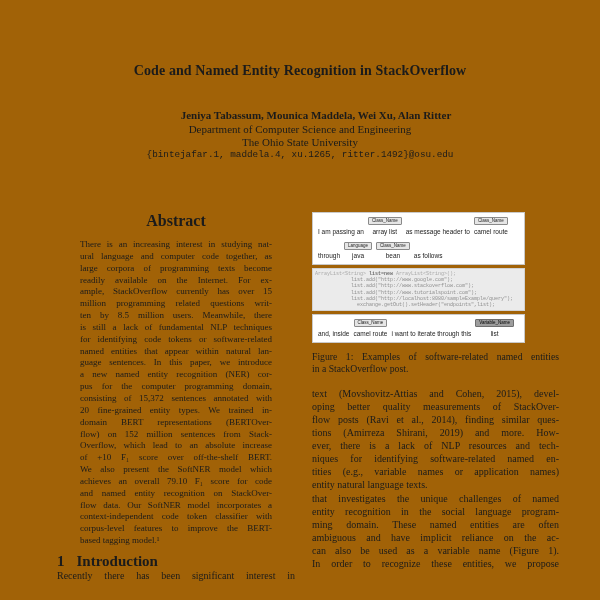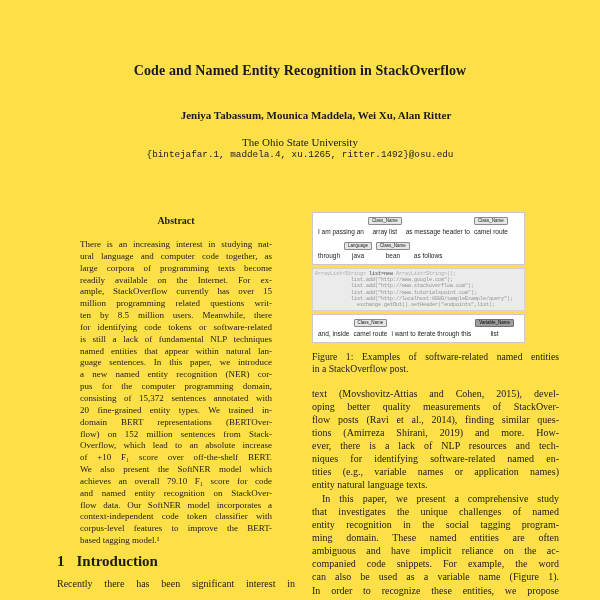--- a/index.html
+++ b/index.html
@@ -1,42 +1,42 @@
 <!DOCTYPE html>
 <html><head>
 <meta charset="utf-8">
 <style>
   html,body{margin:0;padding:0;background:#fff;}
   body{width:600px;height:600px;overflow:hidden;position:relative;
        font-family:"Liberation Serif","DejaVu Serif",serif;color:#1b1b1b;}
-  .page{position:absolute;inset:0;background:#fde047;}
+  .page{position:absolute;inset:0;background:#a16207;}
 
   
   .hdr{position:absolute;left:0;width:600px;text-align:center;}
   .title{top:63px;font-size:14px;font-weight:bold;letter-spacing:.1px;}
   .authors{top:109px;font-size:11px;font-weight:bold;padding-left:16px;}
   .affil1{top:123px;font-size:11px;}
   .affil2{top:136px;font-size:11px;}
   .emails{top:149px;font-size:9.3px;font-family:"Liberation Mono","DejaVu Sans Mono",monospace;}
 
   
   .col-left{position:absolute;left:57px;top:214px;width:238px;}
   .col-right{position:absolute;left:312px;top:212px;width:247px;}
 
-  .abs-head{text-align:center;font-weight:bold;font-size:10px;line-height:13px;margin-bottom:12px;}
+  .abs-head{text-align:center;font-weight:bold;font-size:16px;line-height:13px;margin-bottom:12px;}
   .abs-body{width:192px;margin:0 auto;font-size:9px;}
   .abs-body .jline{line-height:11.85px;height:11.85px;}
 
   .jline{text-align:justify;text-align-last:justify;overflow:hidden;}
   .jline.end{text-align-last:left;}
   .jline.ind{text-indent:10px;}
 
   .intro-head{margin-top:8px;font-size:15px;font-weight:bold;line-height:13px;}
   .intro-head .secnum{display:inline-block;margin-right:12px;}
-  .intro-body{margin-top:9px;font-size:10px;}
+  .intro-body{margin-top:1px;font-size:10px;}
   .intro-body .jline{line-height:13.15px;height:13.15px;}
 
   
   .figure{width:213px;}
   .fig-box{background:#ffffff;border:1px solid #c9c9c9;padding:3px 4px;margin-bottom:3px;box-sizing:border-box;}
   .tok-row{display:flex;align-items:flex-end;gap:4px;padding:1px 1px;}
   .tok-row + .tok-row{margin-top:4px;}
   .tok{display:flex;flex-direction:column;align-items:center;flex:0 0 auto;}
   .tok .tag{font-family:"Liberation Sans","DejaVu Sans",sans-serif;font-size:4.5px;line-height:6px;
             padding:0 3px;background:#e6e6e6;border:0.5px solid #8a8a8a;border-radius:1px;
@@ -56,35 +56,36 @@
   .right-body{margin-top:11px;font-size:10px;}
   .right-body .jline{line-height:13.15px;height:13.15px;}
 </style>
 </head>
 <body>
 
 <div class="page">
 
   <div class="hdr title">Code and Named Entity Recognition in StackOverflow</div>
   <div class="hdr authors">Jeniya Tabassum, Mounica Maddela, Wei Xu, Alan Ritter</div>
+  <div class="hdr affil1">Department of Computer Science and Engineering</div>
   <div class="hdr affil2">The Ohio State University</div>
   <div class="hdr emails">{bintejafar.1, maddela.4, xu.1265, ritter.1492}@osu.edu</div>
 
   <div class="col-left">
     <div class="abs-head">Abstract</div>
     <div class="abs-body">
         <div class="jline">There is an increasing interest in studying nat-</div>
         <div class="jline">ural language and computer code together, as</div>
         <div class="jline">large corpora of programming texts become</div>
         <div class="jline">readily available on the Internet. For ex-</div>
         <div class="jline">ample, StackOverflow currently has over 15</div>
         <div class="jline">million programming related questions writ-</div>
         <div class="jline">ten by 8.5 million users. Meanwhile, there</div>
+        <div class="jline">is still a lack of fundamental NLP techniques</div>
         <div class="jline">for identifying code tokens or software-related</div>
-        <div class="jline">is still a lack of fundamental NLP techniques</div>
         <div class="jline">named entities that appear within natural lan-</div>
         <div class="jline">guage sentences. In this paper, we introduce</div>
         <div class="jline">a new named entity recognition (NER) cor-</div>
         <div class="jline">pus for the computer programming domain,</div>
         <div class="jline">consisting of 15,372 sentences annotated with</div>
         <div class="jline">20 fine-grained entity types. We trained in-</div>
         <div class="jline">domain BERT representations (BERTOver-</div>
         <div class="jline">flow) on 152 million sentences from Stack-</div>
         <div class="jline">Overflow, which lead to an absolute increase</div>
         <div class="jline">of +10 F₁ score over off-the-shelf BERT.</div>
@@ -175,24 +176,22 @@
       </div>
     <div class="right-body">
         <div class="jline">text (Movshovitz-Attias and Cohen, 2015), devel-</div>
         <div class="jline">oping better quality measurements of StackOver-</div>
         <div class="jline">flow posts (Ravi et al., 2014), finding similar ques-</div>
         <div class="jline">tions (Amirreza Shirani, 2019) and more. How-</div>
         <div class="jline">ever, there is a lack of NLP resources and tech-</div>
         <div class="jline">niques for identifying software-related named en-</div>
         <div class="jline">tities (e.g., variable names or application names)</div>
         <div class="jline end">entity natural language texts.</div>
-        <div class="jline ind">In this paper, we present a comprehensive study</div>
         <div class="jline">that investigates the unique challenges of named</div>
-        <div class="jline">entity recognition in the social tagging program-</div>
+        <div class="jline">entity recognition in the social language program-</div>
         <div class="jline">ming domain. These named entities are often</div>
         <div class="jline">ambiguous and have implicit reliance on the ac-</div>
-        <div class="jline">companied code snippets. For example, the word</div>
         <div class="jline">can also be used as a variable name (Figure 1).</div>
         <div class="jline">In order to recognize these entities, we propose</div>
       </div>
   </div>
 
 </div>
 
 </body></html>

